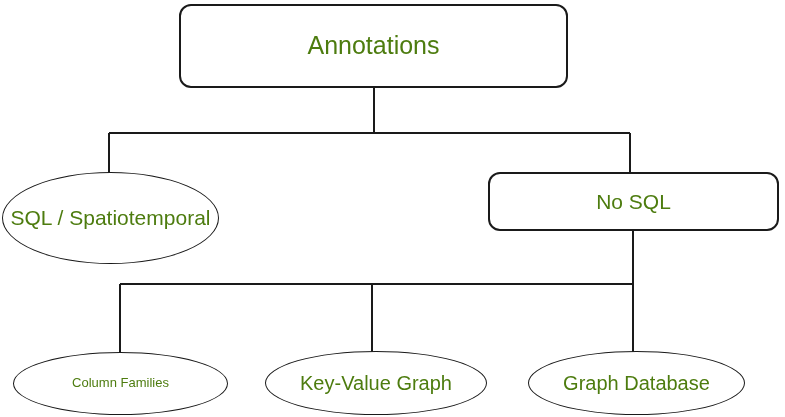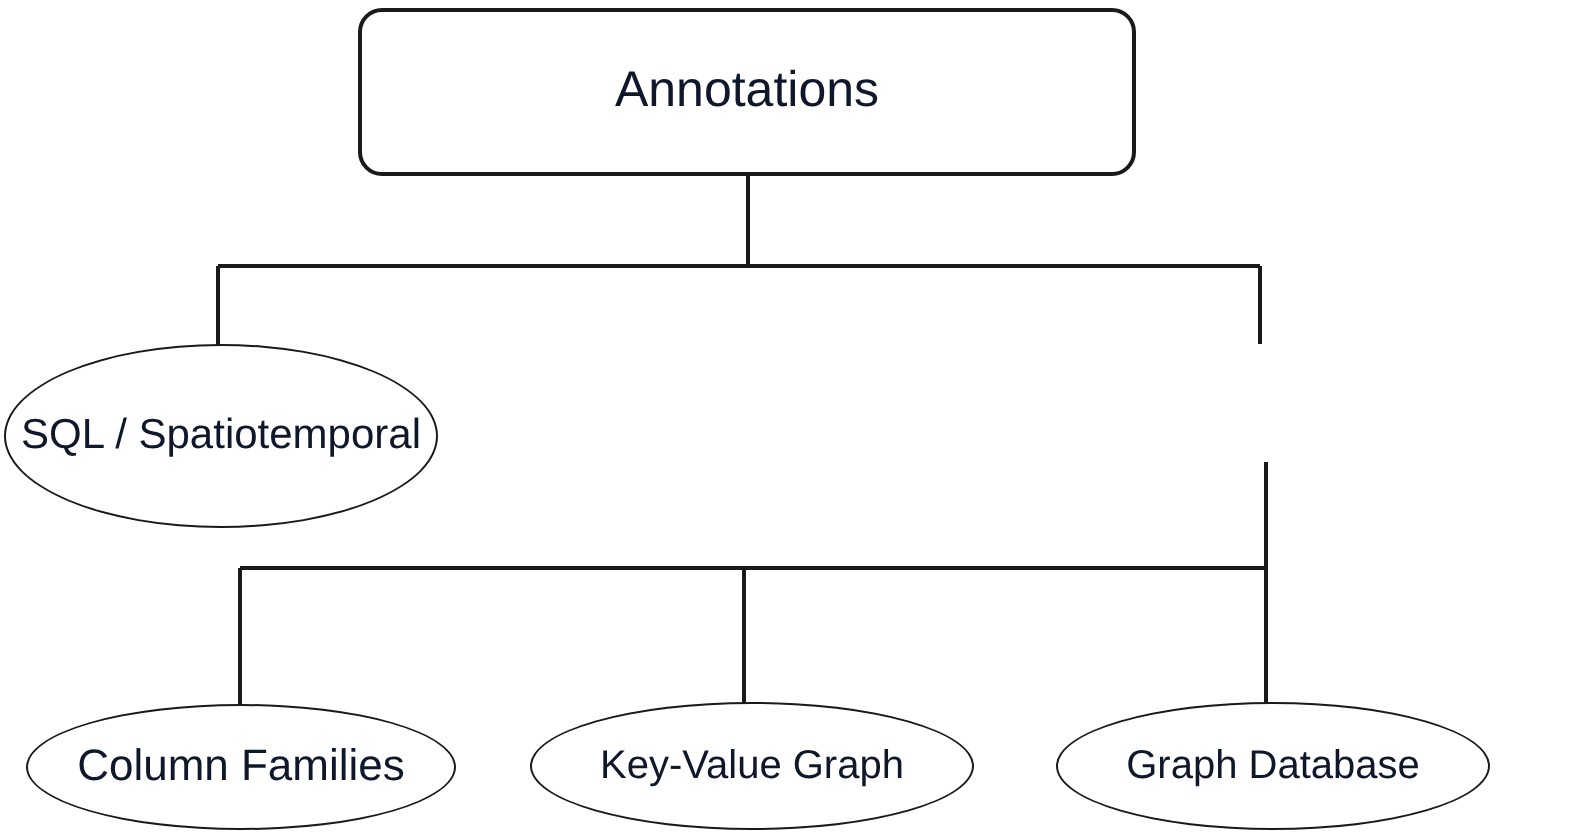--- a/index.html
+++ b/index.html
@@ -6,21 +6,21 @@
     margin: 0;
     padding: 0;
     background: #ffffff;
   }
   .canvas {
     position: relative;
     width: 785px;
     height: 417px;
     background: #ffffff;
     font-family: "Liberation Sans", sans-serif;
-    color: #0f172a;
+    color: #4d7c0f;
     overflow: hidden;
   }
   .edges-svg {
     position: absolute;
     left: 0;
     top: 0;
     width: 785px;
     height: 417px;
     display: block;
   }
@@ -40,21 +40,21 @@
     border-radius: 12px;
   }
   .ellipse {
     border: 1.5px solid #1a1a1a;
     border-radius: 50%;
   }
   
   .node-annotations      { left: 179px; top: 4px;   width: 389px; height: 84px; font-size: 25px; }
   .node-sql              { left: 2px;   top: 172px; width: 217px; height: 92px; font-size: 21px; }
   .node-nosql            { left: 488px; top: 172px; width: 291px; height: 59px; font-size: 21px; }
-  .node-column-families  { left: 13px;  top: 352px; width: 215px; height: 63px; font-size: 22px; }
+  .node-column-families  { left: 13px;  top: 352px; width: 215px; height: 63px; font-size: 13px; }
   .node-key-value-pairs  { left: 265px; top: 351px; width: 222px; height: 64px; font-size: 20px; }
   .node-graph-database   { left: 528px; top: 351px; width: 217px; height: 64px; font-size: 20px; text-align: center; }
 </style>
 </head>
 <body>
 
 <div class="canvas">
 
   <svg class="edges-svg" viewBox="0 0 785 417" xmlns="http://www.w3.org/2000/svg" aria-hidden="true">
     <path d="M374 88 L374 133
@@ -68,20 +68,23 @@
   </svg>
 
   <div class="node rounded-rect node-annotations">
     <span>Annotations</span>
   </div>
 
   <div class="node ellipse node-sql">
     <span>SQL / Spatiotemporal</span>
   </div>
 
+  <div class="node rounded-rect node-nosql">
+    <span>No SQL</span>
+  </div>
 
   <div class="node ellipse node-column-families">
     <span>Column Families</span>
   </div>
 
   <div class="node ellipse node-key-value-pairs">
     <span>Key-Value Graph</span>
   </div>
 
   <div class="node ellipse node-graph-database">

